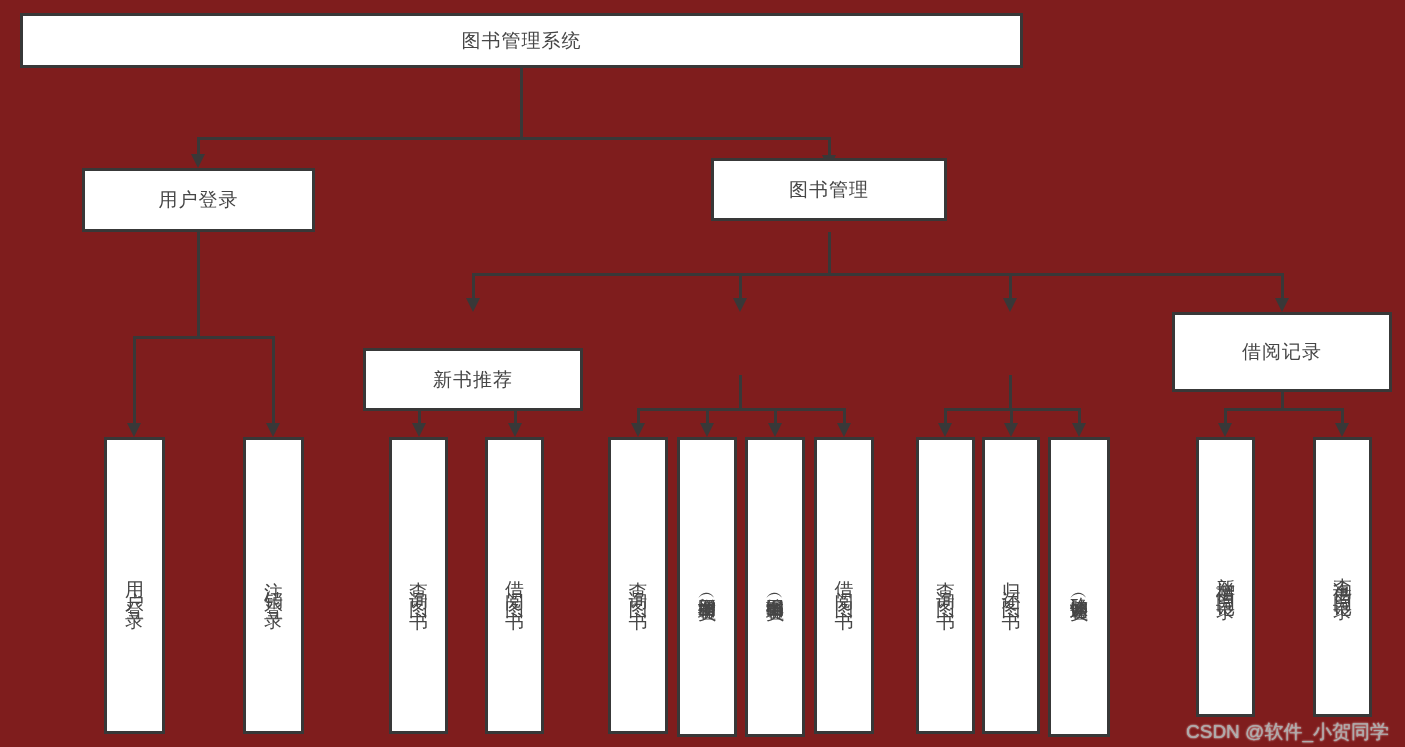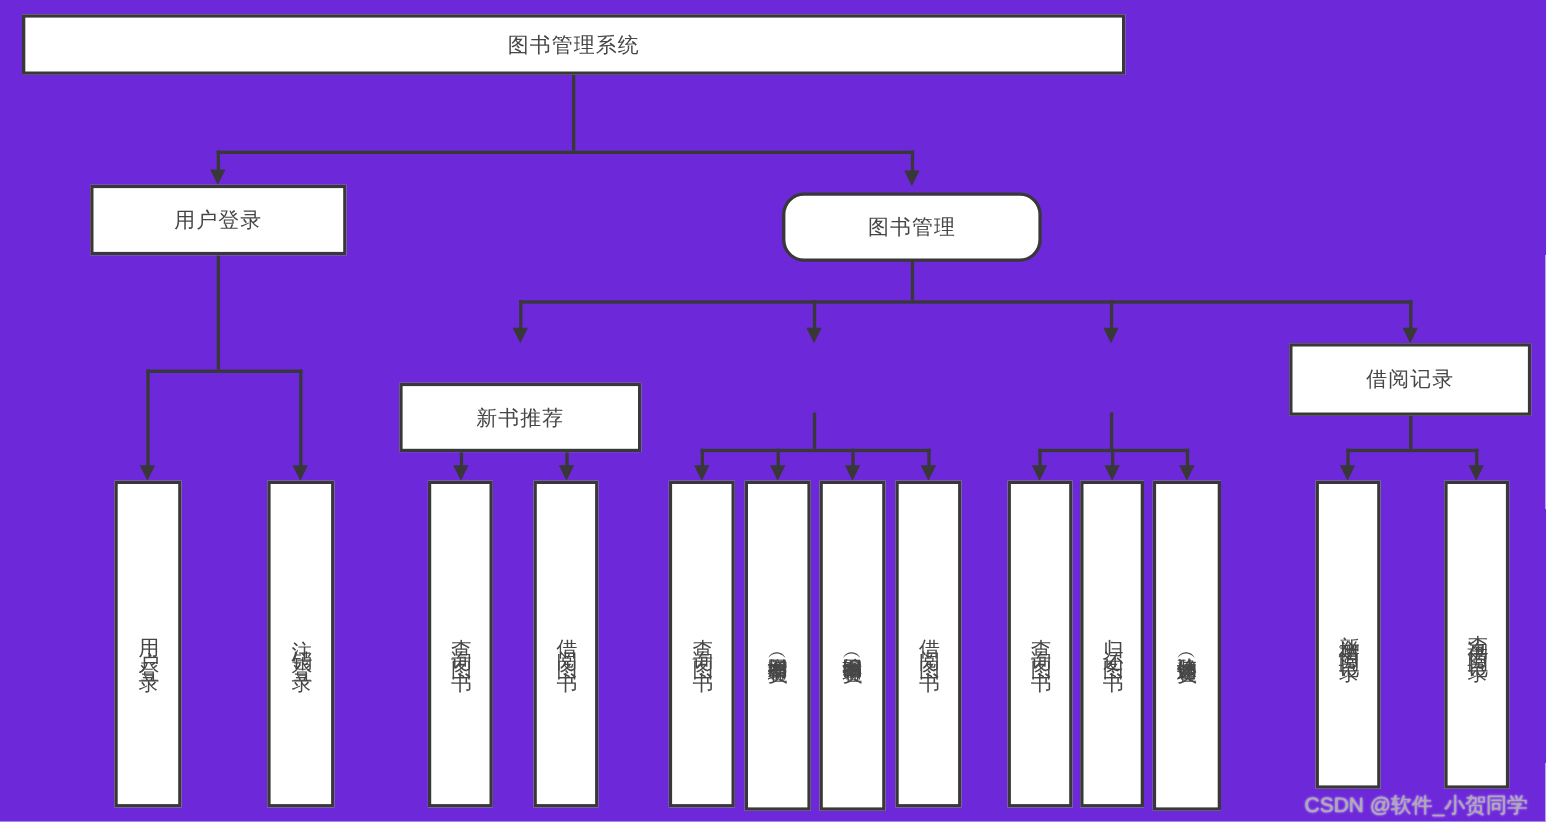--- a/index.html
+++ b/index.html
@@ -1,19 +1,19 @@
 <!DOCTYPE html>
 <html><head>
 <meta charset="utf-8">
 <style>
   html, body { margin: 0; padding: 0; background: #ffffff; }
   .canvas {
     position: relative;
     width: 1405px; height: 747px;
-    background: #6d28d9;
+    background: #7f1d1d;
     font-family: "Liberation Sans", "DejaVu Sans", sans-serif;
     overflow: hidden;
   }
   .box {
     position: absolute;
     box-sizing: border-box;
     background: #ffffff;
     border: 3px solid #383838;
     display: flex;
     align-items: center;
@@ -114,31 +114,31 @@
   <div class="arrow" style="left:1335px; top:423px;"></div>
 
   <div class="box root" style="left:20px; top:13px; width:1003px; height:55px;">
     <span class="lbl">图书管理系统</span>
   </div>
 
   <div class="box" style="left:82px; top:168px; width:233px; height:64px;">
     <span class="lbl">用户登录</span>
   </div>
 
-  <div class="box" style="left:711px; top:175px; width:236px; height:63px;border-radius:20px;">
+  <div class="box" style="left:711px; top:158px; width:236px; height:63px;">
     <span class="lbl">图书管理</span>
   </div>
 
   <div class="box" style="left:363px; top:312px; width:220px; height:63px;margin-top:36px;">
     <span class="lbl">新书推荐</span>
   </div>
 
 
 
-  <div class="box" style="left:1172px; top:312px; width:220px; height:66px;">
+  <div class="box" style="left:1172px; top:312px; width:220px; height:80px;">
     <span class="lbl">借阅记录</span>
   </div>
 
   <div class="box" style="left:104px; top:437px; width:61px; height:297px;">
     <span class="vtext">用户登录</span>
   </div>
   <div class="box" style="left:243px; top:437px; width:61px; height:297px;">
     <span class="vtext">注销登录</span>
   </div>
 

